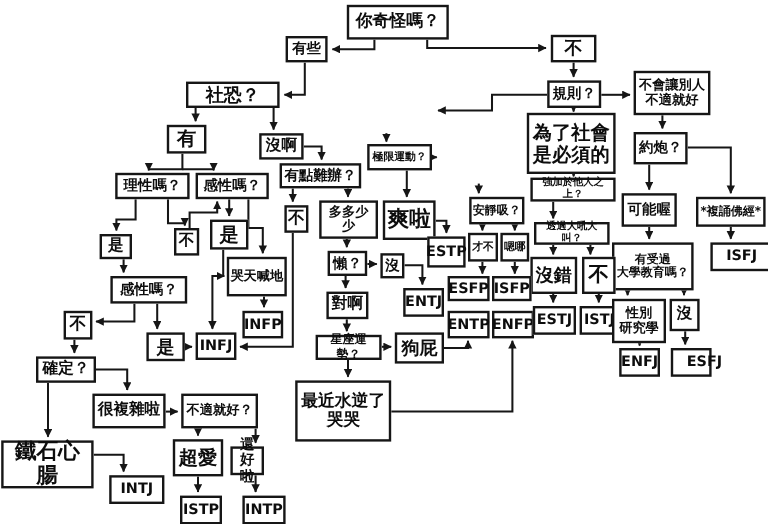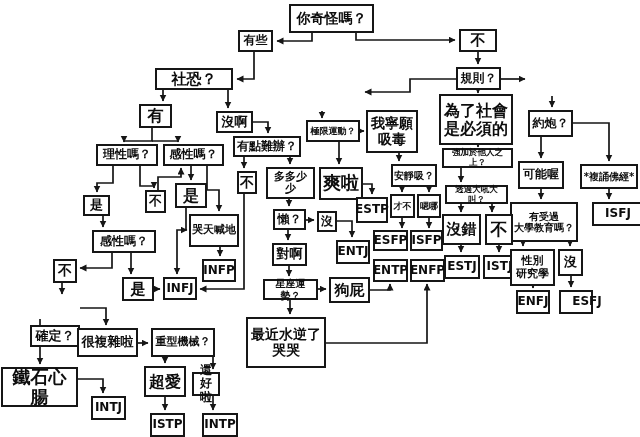--- a/index.html
+++ b/index.html
@@ -92,31 +92,31 @@
       <polyline points="570,242 570,246" marker-end="url(#arw)"></polyline>
       <polyline points="533,285 533,288" marker-end="url(#arw)"></polyline>
       <polyline points="571,276 571,287" marker-end="url(#arw)"></polyline>
     </svg>
 
 <div class="node" style="left: 289px; top: 4px; width: 85px; height: 29px; font-size: 14px;">你奇怪嗎？</div>
     <div class="node" style="left: 238px; top: 30px; width: 35px; height: 22px; font-size: 12px;">有些</div>
     <div class="node" style="left: 459px; top: 29px; width: 38px; height: 23px; font-size: 15px;">不</div>
     <div class="node" style="left: 155px; top: 68px; width: 78px; height: 22px; font-size: 15px;">社恐？</div>
     <div class="node" style="left: 456px; top: 67px; width: 45px; height: 23px; font-size: 12px;">規則？</div>
+    <div class="node" style="left: 528px; top: 59px; width: 64px; height: 37px; font-size: 11px;">不會讓別人
+不適就好</div>
     <div class="node" style="left: 139px; top: 104px; width: 33px; height: 24px; font-size: 16px;">有</div>
     <div class="node" style="left: 216px; top: 111px; width: 37px; height: 22px; font-size: 13px;">沒啊</div>
     <div class="node fw800" style="left: 439px; top: 94px; width: 74px; height: 51px; font-size: 16px;">為了社會
 是必須的</div>
     <div class="node" style="left: 96px; top: 144px; width: 62px; height: 22px; font-size: 12px;">理性嗎？</div>
     <div class="node" style="left: 528px; top: 110px; width: 45px; height: 27px; font-size: 12px;">約炮？</div>
     <div class="node" style="left: 163px; top: 144px; width: 61px; height: 22px; font-size: 12px;">感性嗎？</div>
     <div class="node" style="left: 233px; top: 136px; width: 68px; height: 21px; font-size: 12px;">有點難辦？</div>
     <div class="node" style="left: 306px; top: 120px; width: 54px; height: 22px; font-size: 9px;">極限運動？</div>
-    <div class="node" style="left: 366px; top: 110px; width: 52px; height: 43px; font-size: 14px;">我寧願
-吸毒</div>
     <div class="node" style="left: 442px; top: 148px; width: 71px; height: 20px; font-size: 8.5px;">強加於他人之上？</div>
     <div class="node" style="left: 518px; top: 161px; width: 46px; height: 28px; font-size: 12px;">可能喔</div>
     <div class="node" style="left: 580px; top: 164px; width: 58px; height: 25px; font-size: 10px;">*複誦佛經*</div>
     <div class="node" style="left: 83px; top: 195px; width: 27px; height: 21px; font-size: 13px;">是</div>
     <div class="node" style="left: 145px; top: 190px; width: 21px; height: 23px; font-size: 13px;">不</div>
     <div class="node" style="left: 175px; top: 183px; width: 32px; height: 25px; font-size: 16px;">是</div>
     <div class="node" style="left: 237px; top: 171px; width: 20px; height: 23px; font-size: 14px;">不</div>
     <div class="node" style="left: 266px; top: 167px; width: 49px; height: 32px; font-size: 11px;">多多少少</div>
     <div class="node" style="left: 319px; top: 167px; width: 44px; height: 33px; font-size: 18px;">爽啦</div>
     <div class="node" style="left: 391px; top: 164px; width: 46px; height: 23px; font-size: 10px;">安靜吸？</div>
@@ -145,24 +145,24 @@
 研究學</div>
     <div class="node" style="left: 558px; top: 249px; width: 25px; height: 27px; font-size: 13px;">沒</div>
     <div class="node" style="left: 53px; top: 259px; width: 24px; height: 24px; font-size: 14px;">不</div>
     <div class="node" style="left: 122px; top: 277px; width: 32px; height: 24px; font-size: 15px;">是</div>
     <div class="node fw700" style="left: 163px; top: 277px; width: 34px; height: 23px; font-size: 12px;">INFJ</div>
     <div class="node fw700" style="left: 202px; top: 259px; width: 34px; height: 23px; font-size: 12px;">INFP</div>
     <div class="node" style="left: 263px; top: 279px; width: 55px; height: 21px; font-size: 10px;">星座運勢？</div>
     <div class="node" style="left: 329px; top: 277px; width: 41px; height: 26px; font-size: 15px;">狗屁</div>
     <div class="node fw700" style="left: 516px; top: 290px; width: 34px; height: 24px; font-size: 12px;">ENFJ</div>
     <div class="node fw700" style="left: 559px; top: 290px; width: 34px; height: 24px; font-size: 12px; padding-left: 23px;">ESFJ</div>
-    <div class="node" style="left: 30px; top: 297px; width: 50px; height: 22px; font-size: 13px; margin-top: 28px;">確定？</div>
+    <div class="node" style="left: 30px; top: 297px; width: 50px; height: 22px; font-size: 13px;">確定？</div>
     <div class="node" style="left: 77px; top: 328px; width: 61px; height: 29px; font-size: 13px;">很複雜啦</div>
-    <div class="node" style="left: 151px; top: 328px; width: 64px; height: 29px; font-size: 11px;">重型機械？</div>
+    <div class="node" style="left: 151px; top: 328px; width: 64px; height: 29px; font-size: 11px;">不適就好？</div>
     <div class="node" style="left: 246px; top: 317px; width: 80px; height: 51px; font-size: 14px;">最近水逆了
 哭哭</div>
     <div class="node fw800" style="left: 1px; top: 367px; width: 77px; height: 40px; font-size: 18px;">鐵石心腸</div>
-    <div class="node fw700" style="left: 91px; top: 396px; width: 35px; height: 24px; font-size: 12px;">INTJ</div>
+    <div class="node fw700" style="left: 91px; top: 396px; width: 46px; height: 24px; font-size: 12px;">INTJ</div>
     <div class="node" style="left: 144px; top: 366px; width: 42px; height: 31px; font-size: 16px;">超愛</div>
     <div class="node" style="left: 192px; top: 372px; width: 28px; height: 24px; font-size: 12px;">還好啦</div>
     <div class="node fw700" style="left: 150px; top: 413px; width: 35px; height: 24px; font-size: 12px;">ISTP</div>
     <div class="node fw700" style="left: 202px; top: 413px; width: 36px; height: 24px; font-size: 12px;">INTP</div>
   </div>
 
 </body></html>

